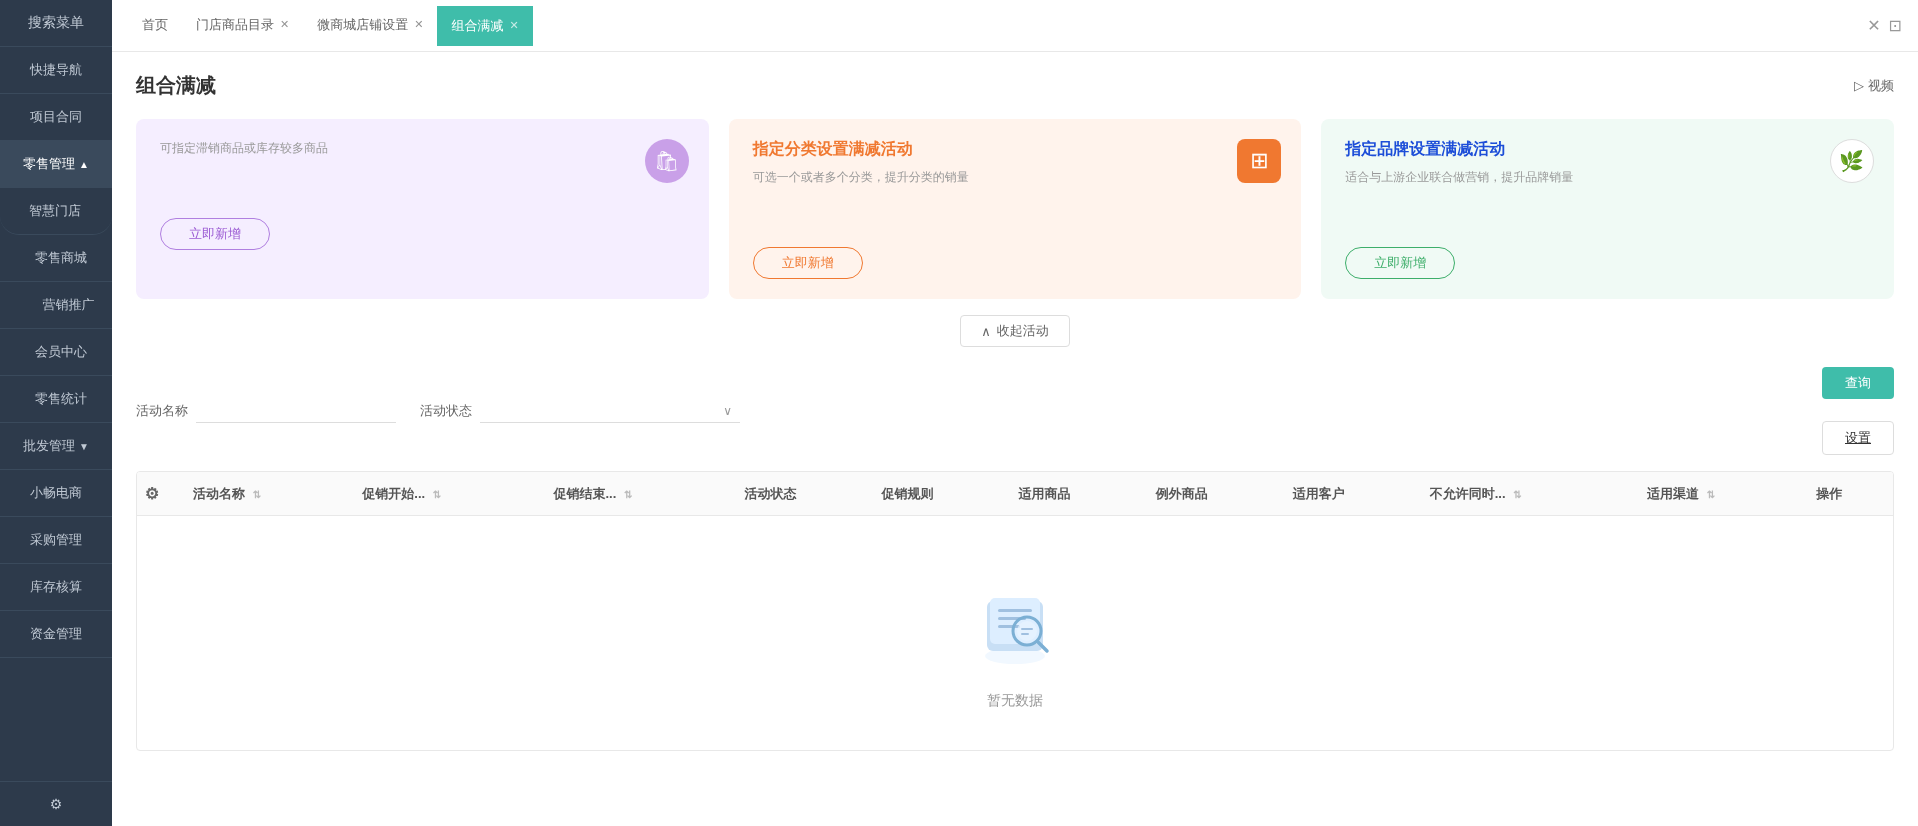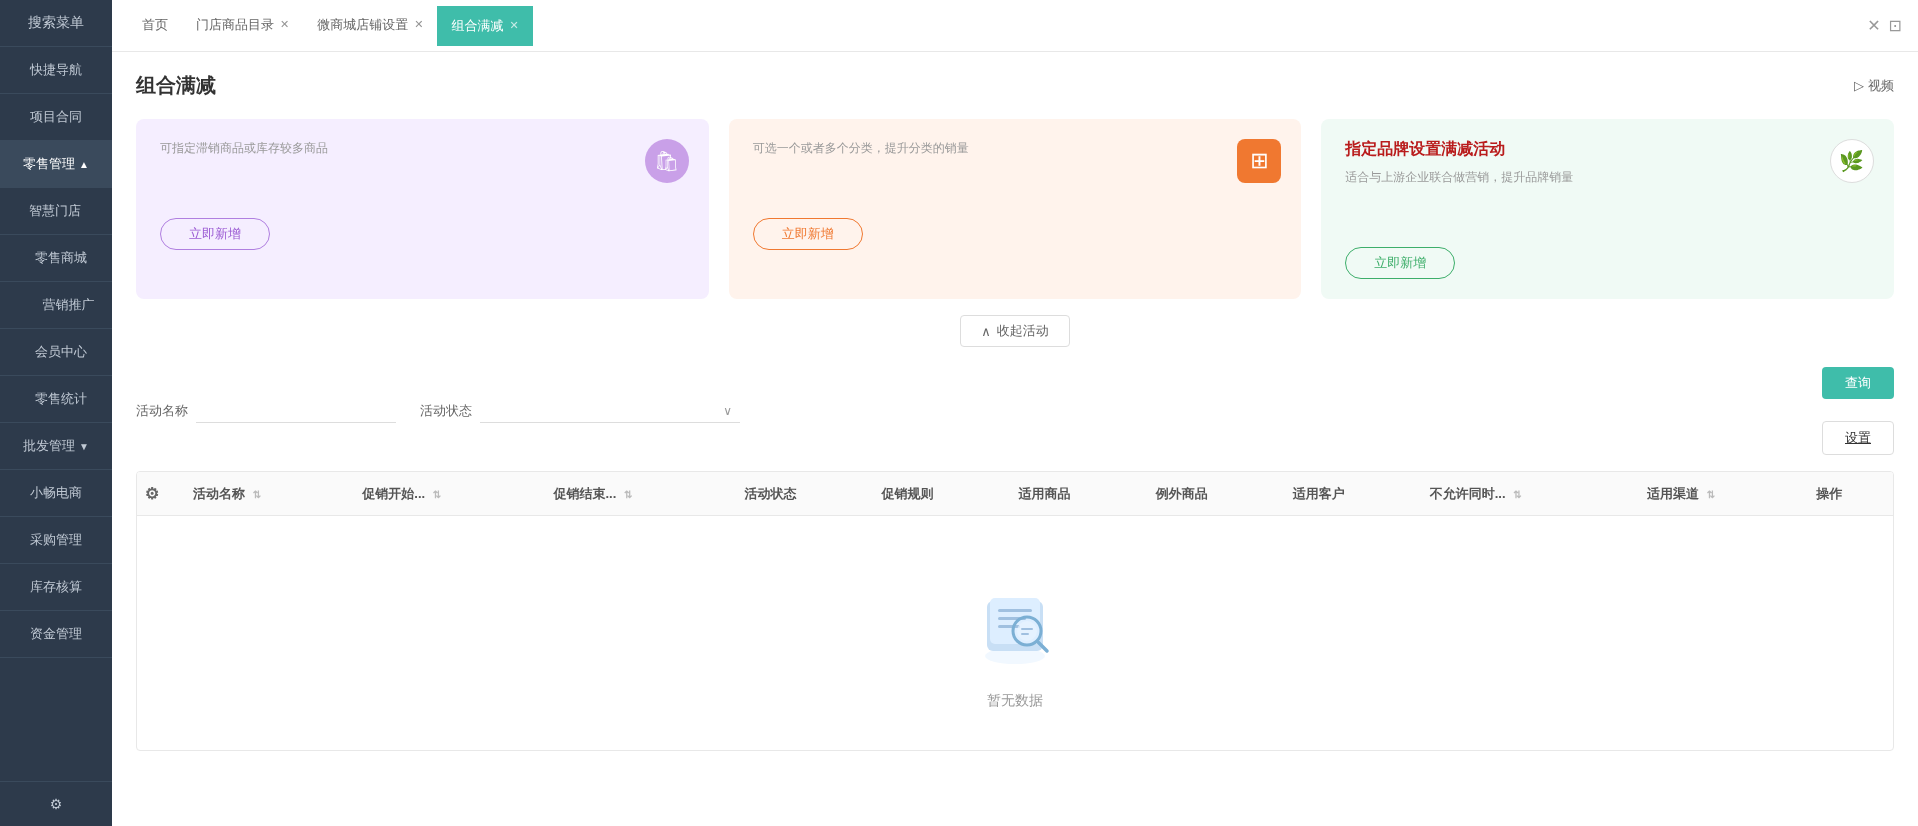--- a/index.html
+++ b/index.html
@@ -145,21 +145,21 @@
     .card-orange { background: #fff3ec; }
     .card-green { background: #f0faf5; }
 
     .card-title {
       font-size: 16px;
       font-weight: bold;
       margin-bottom: 8px;
     }
     .card-purple .card-title { color: #9c5cd4; }
     .card-orange .card-title { color: #f07830; }
-    .card-green .card-title { color: #b91c1c; }
+    .card-green .card-title { color: #1d4ed8; }
 
     .card-desc {
       font-size: 12px;
       color: #999;
       margin-bottom: 20px;
       line-height: 1.6;
     }
     .card-icon {
       position: absolute;
       top: 20px;
@@ -335,21 +335,21 @@
   <div class="sidebar-item">
     <span>快捷导航</span>
   </div>
   <div class="sidebar-item">
     <span>项目合同</span>
   </div>
   <div class="sidebar-item active">
     <span>零售管理</span>
     <span class="arrow">▲</span>
   </div>
-  <div class="sidebar-item" style="padding-left:8px;">
+  <div class="sidebar-item" style="padding-left:8px;border-radius:19px;">
     <span>智慧门店</span>
   </div>
   <div class="sidebar-item" style="padding-left:20px;">
     <span>零售商城</span>
   </div>
   <div class="sidebar-item" style="padding-left:35px;">
     <span>营销推广</span>
   </div>
   <div class="sidebar-item" style="padding-left:20px;text-align:center;">
     <span>会员中心</span>
@@ -416,20 +416,21 @@
     <div class="cards-row">
 
       <div class="card card-purple">
         <div class="card-icon">🛍</div>
         <div class="card-desc">可指定滞销商品或库存较多商品</div>
         <button class="card-btn">立即新增</button>
       </div>
 
       <div class="card card-orange">
         <div class="card-icon" style="border-radius:8px; font-size:22px;">⊞</div>
+        <div class="card-title">指定分类设置满减活动</div>
         <div class="card-desc">可选一个或者多个分类，提升分类的销量</div>
         <button class="card-btn">立即新增</button>
       </div>
 
       <div class="card card-green">
         <div class="card-icon">🌿</div>
         <div class="card-title">指定品牌设置满减活动</div>
         <div class="card-desc">适合与上游企业联合做营销，提升品牌销量</div>
         <button class="card-btn">立即新增</button>
       </div>

